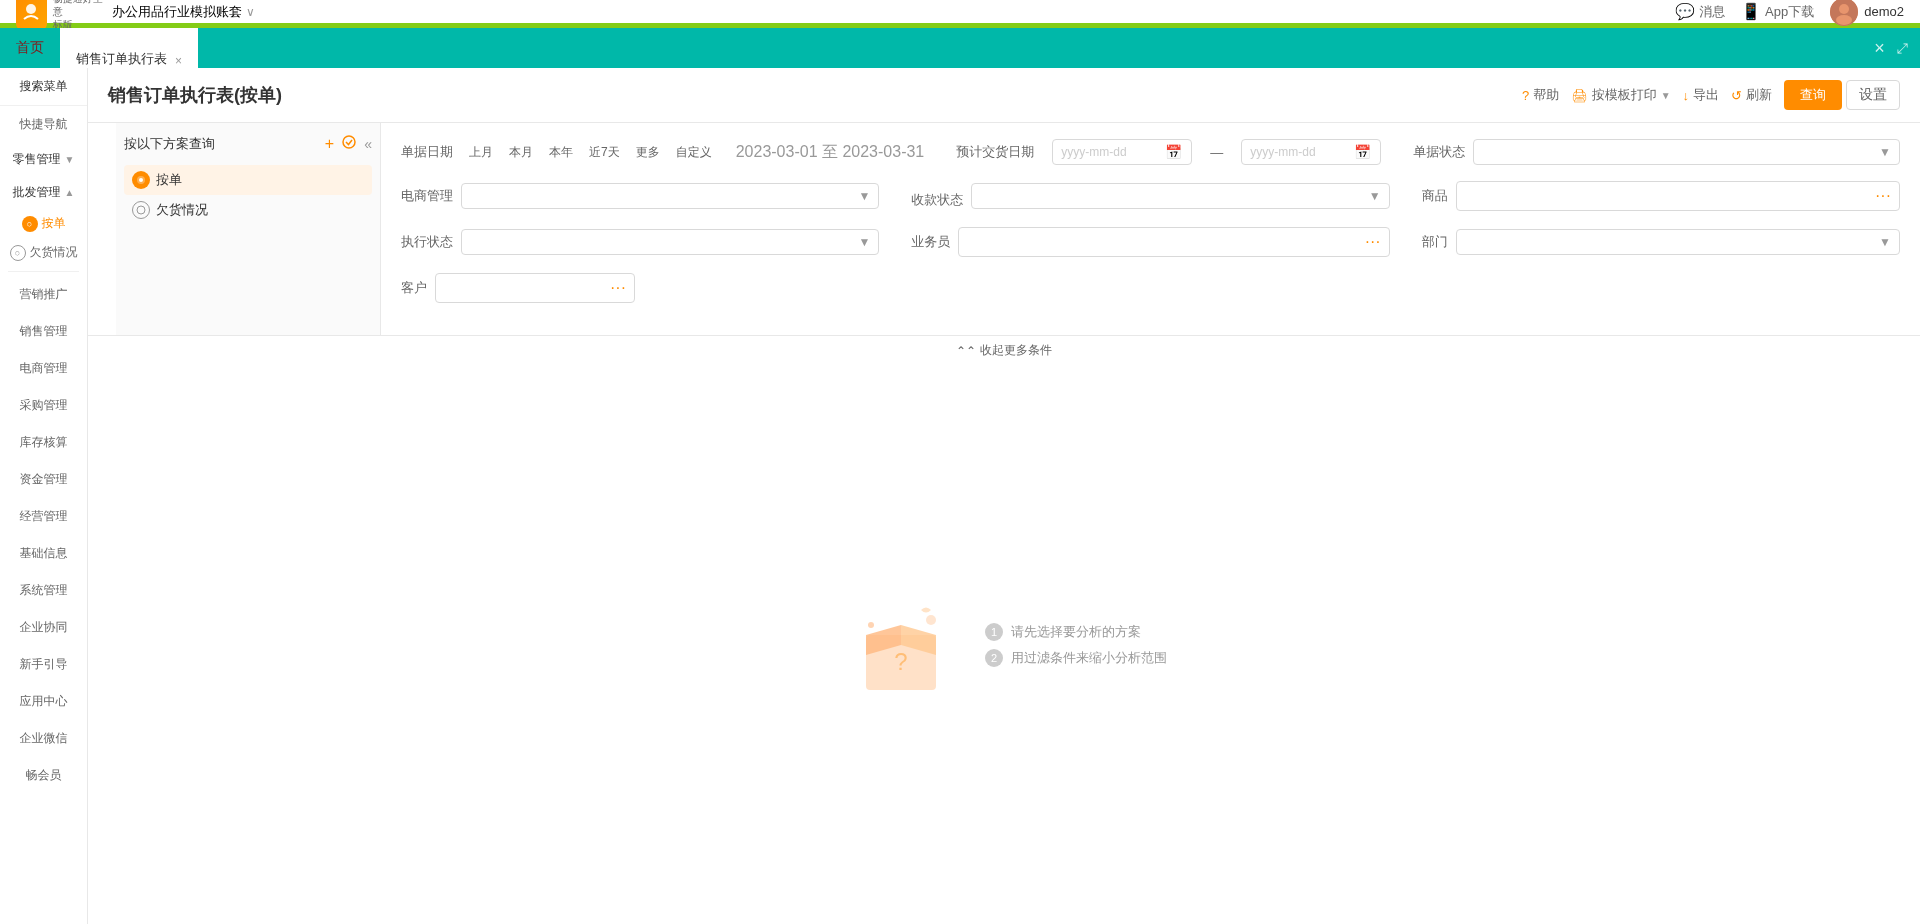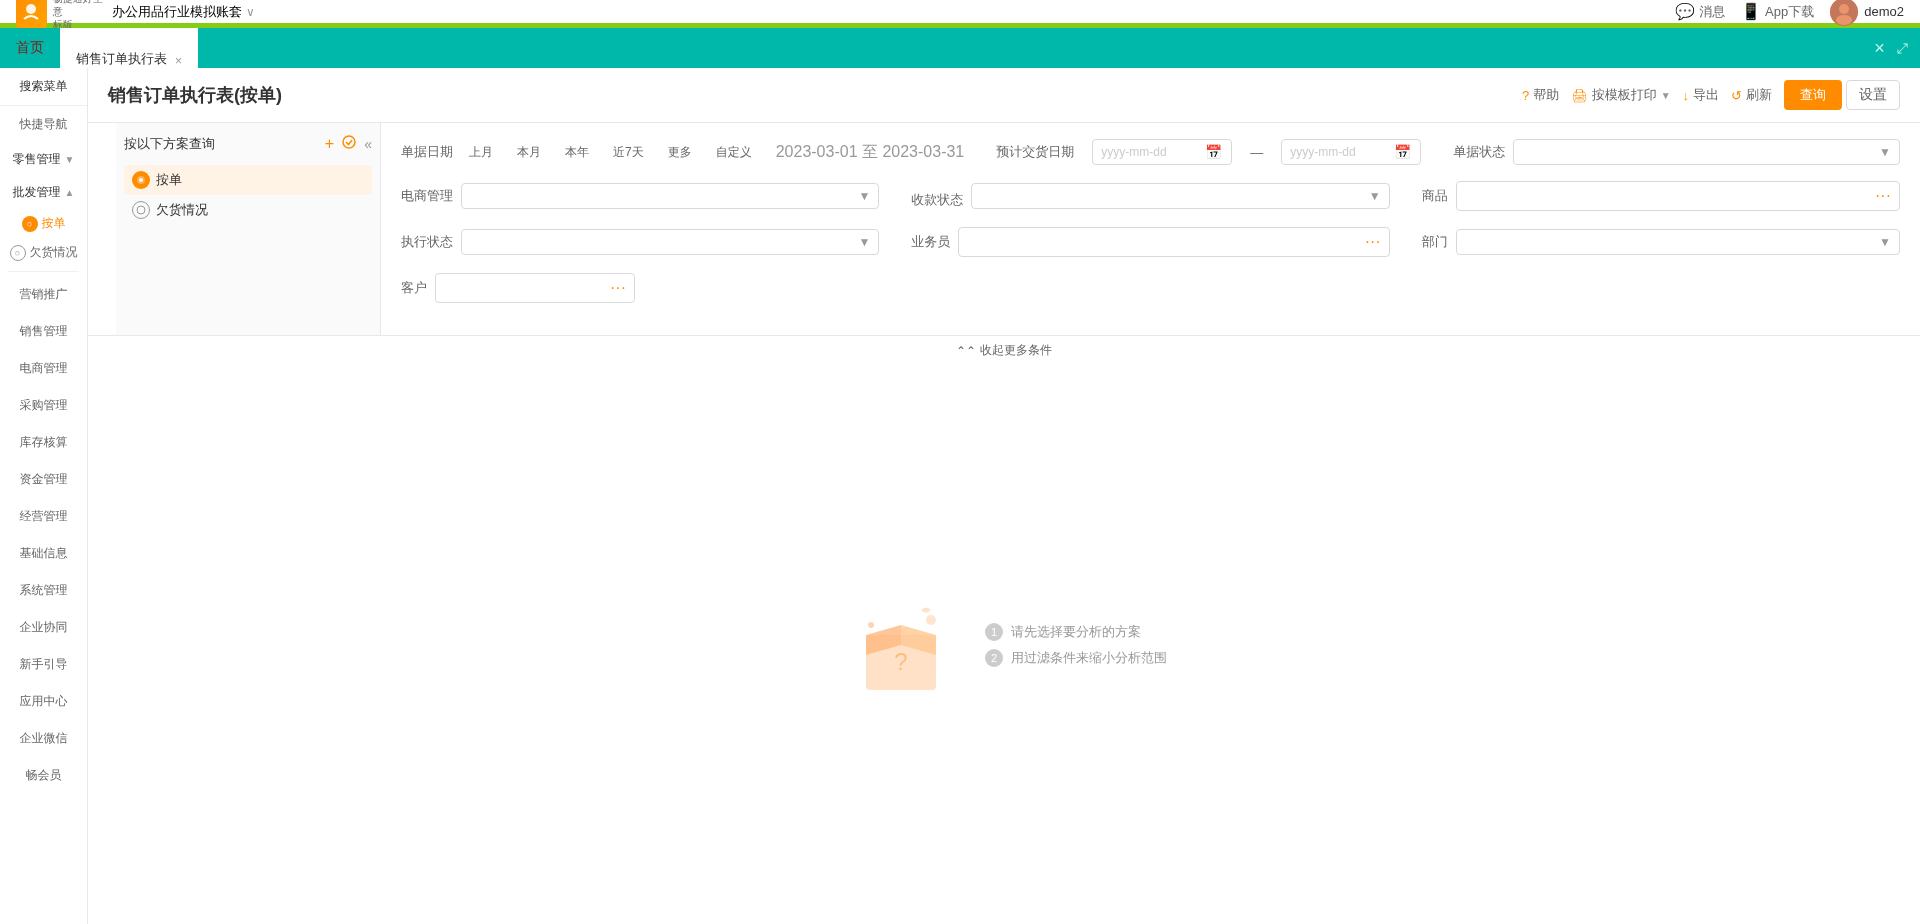--- a/index.html
+++ b/index.html
@@ -60,21 +60,21 @@
     .plan-icon-gray { width: 18px; height: 18px; border-radius: 50%; border: 1px solid #999; display: flex; align-items: center; justify-content: center; color: #999; font-size: 10px; }
     .plan-text { font-size: 13px; color: #333; }
 
     
     .right-filter { flex: 1; padding: 16px 20px; }
     .filter-row { display: flex; align-items: center; gap: 16px; margin-bottom: 16px; }
     .filter-field { display: flex; align-items: center; gap: 8px; }
     .filter-label { font-size: 13px; color: #666; white-space: nowrap; }
     .filter-select { border: 1px solid #d9d9d9; border-radius: 4px; padding: 5px 8px; font-size: 13px; color: #333; background: white; min-width: 200px; outline: none; display: flex; align-items: center; justify-content: space-between; cursor: pointer; }
     .filter-select-wide { min-width: 300px; }
-    .date-filter { display: flex; align-items: center; gap: 8px; }
+    .date-filter { display: flex; align-items: center; }
     .date-tag { padding: 3px 8px; border-radius: 4px; font-size: 12px; cursor: pointer; color: #666; }
     .date-range { font-size: 16px; color: #999; }
     .date-input { border: 1px solid #d9d9d9; border-radius: 4px; padding: 4px 8px; font-size: 13px; color: #ccc; min-width: 140px; display: flex; align-items: center; justify-content: space-between; cursor: pointer; }
     .date-separator { color: #666; }
     .dots-btn { color: #ff8c00; font-size: 16px; cursor: pointer; }
     .chevron-down { color: #999; font-size: 12px; }
 
     
     .collapse-bar { background: white; border-top: 1px solid #e8e8e8; padding: 6px; text-align: center; cursor: pointer; color: #666; font-size: 12px; display: flex; align-items: center; justify-content: center; gap: 4px; flex-shrink: 0; }
 

